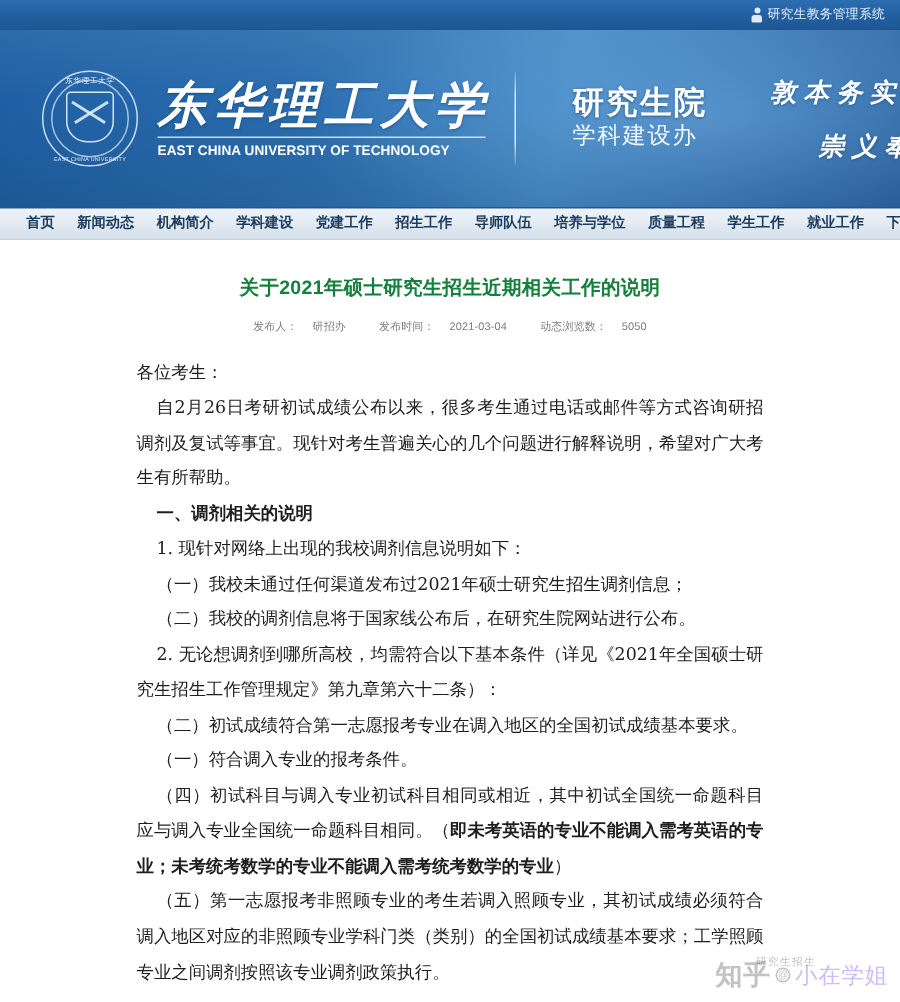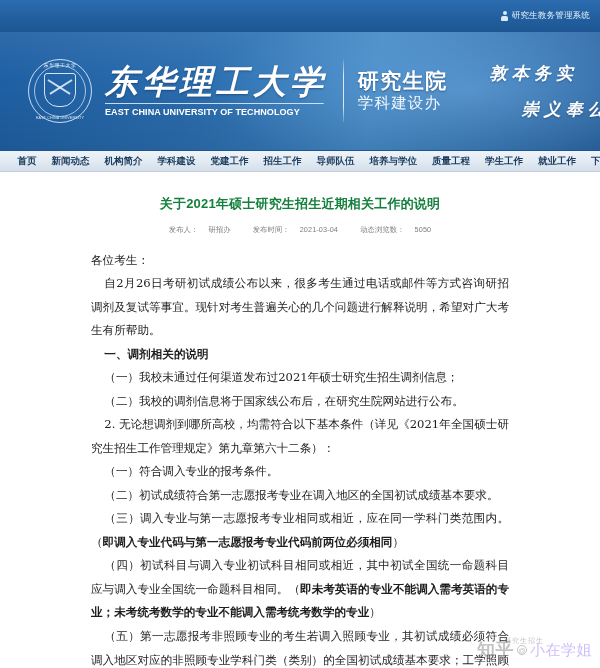--- a/index.html
+++ b/index.html
@@ -5,21 +5,21 @@
   * { box-sizing: border-box; margin: 0; padding: 0; }
   html, body {
     width: 600px; height: 668px;
     font-family: "Liberation Sans", "DejaVu Sans", sans-serif;
     background: #ffffff; overflow: hidden;
   }
   #page { position: relative; width: 600px; height: 668px; background:#fff; }
 
   
   .topbar {
-    position: relative; height: 32px; width: 100%;
+    position: relative; height: 20px; width: 100%;
     background: linear-gradient(180deg,#2c6db0 0%,#225f9f 55%,#1d5692 100%);
     display: flex; justify-content: flex-end;
     padding-right: 10px;
   }
   .topbar-link { display: flex; align-items: center; gap: 3px; cursor: pointer; }
   .topbar-link .label {
     font-size: 8.5px; color: #e8f1fa; letter-spacing: .2px; white-space: nowrap;
   }
   .user-ico {
     width: 8px; height: 10px; position: relative; flex: 0 0 auto;
@@ -97,21 +97,21 @@
     border-top: 1px solid rgba(228,240,251,.85);
     font-size: 9.2px; font-weight: 700; color:#ffffff;
     letter-spacing: .05px; white-space: nowrap;
     transform: scaleX(.985); transform-origin: left center;
   }
 
   .divider-v {
     width: 1px; height: 62px; margin: 0 14px 0 16px; z-index:2;
     background: linear-gradient(180deg, rgba(255,255,255,.15), rgba(255,255,255,.8) 25%, rgba(255,255,255,.8) 75%, rgba(255,255,255,.15));
   }
-  .dept { z-index:2; }
+  .dept { z-index:2;margin-left:24px; }
   .dept-1 {
     font-size: 21px; font-weight: 700; color:#ffffff; letter-spacing: 1.5px;
     line-height: 1.18; white-space: nowrap;
     text-shadow: 0 1px 2px rgba(12,45,82,.55);
   }
   .dept-2 {
     font-size: 15.5px; color:#f1f7fd; letter-spacing: 1.2px;
     line-height: 1.3; white-space: nowrap;
   }
   .motto { position: relative; z-index:2; margin-left: 40px; width: 150px; height: 78px; }
@@ -245,26 +245,26 @@
     <div class="art-title">关于2021年硕士研究生招生近期相关工作的说明</div>
     <div class="art-meta">
       <span><span>发布人：</span><span>研招办</span></span>
       <span><span>发布时间：</span><span>2021-03-04</span></span>
       <span><span>动态浏览数：</span><span>5050</span></span>
     </div>
     <div class="art-body" id="body">
         <p class="ind1"><span>各位考生：</span></p>
         <p class="ind2"><span>自2月26日考研初试成绩公布以来，很多考生通过电话或邮件等方式咨询研招调剂及复试等事宜。现针对考生普遍关心的几个问题进行解释说明，希望对广大考生有所帮助。</span></p>
         <p class="ind2 hd"><span>一、调剂相关的说明</span></p>
+        <p class="ind2"><span>1. 现针对网络上出现的我校调剂信息说明如下：</span></p>
         <p class="ind2"><span>（一）我校未通过任何渠道发布过2021年硕士研究生招生调剂信息；</span></p>
         <p class="ind2"><span>（二）我校的调剂信息将于国家线公布后，在研究生院网站进行公布。</span></p>
         <p class="ind2"><span>2. 无论想调剂到哪所高校，均需符合以下基本条件（详见《2021年全国硕士研究生招生工作管理规定》第九章第六十二条）：</span></p>
+        <p class="ind2"><span>（二）初试成绩符合第一志愿报考专业在调入地区的全国初试成绩基本要求。</span></p>
         <p class="ind2"><span>（一）符合调入专业的报考条件。</span></p>
-        <p class="ind2"><span>（二）初试成绩符合第一志愿报考专业在调入地区的全国初试成绩基本要求。</span></p>
-        <p class="ind2"><span>（三）调入专业与第一志愿报考专业相同或相近，应在同一学科门类范围内。（</span><span class="b">即调入专业代码与第一志愿报考专业代码前两位必须相同</span><span>）</span></p>
         <p class="ind2"><span>（四）初试科目与调入专业初试科目相同或相近，其中初试全国统一命题科目应与调入专业全国统一命题科目相同。（</span><span class="b">即未考英语的专业不能调入需考英语的专业；未考统考数学的专业不能调入需考统考数学的专业</span><span>）</span></p>
         <p class="ind2"><span>（五）第一志愿报考非照顾专业的考生若调入照顾专业，其初试成绩必须符合调入地区对应的非照顾专业学科门类（类别）的全国初试成绩基本要求；工学照顾专业之间调剂按照该专业调剂政策执行。</span></p>
       </div>
   </div>
 
   <div class="wm-ghost">研究生招生</div>
   <div class="watermark">
     <span class="wm-logo">知乎</span>
     <span class="wm-circ">@</span>
     <span class="wm-name">小在学姐</span>

